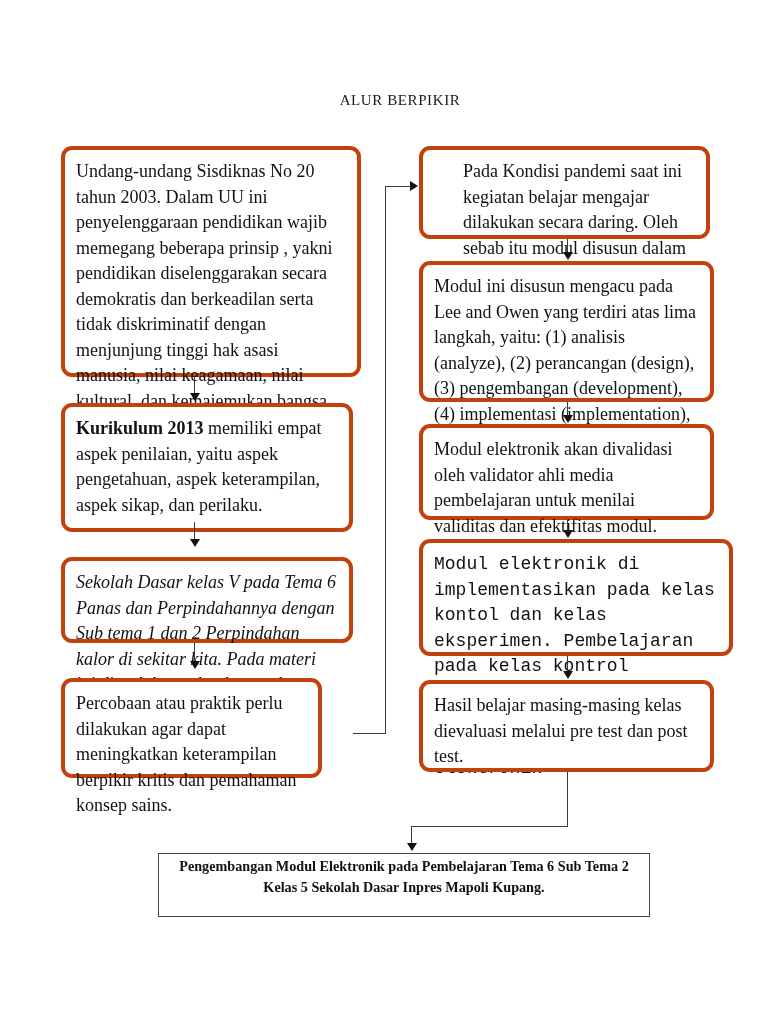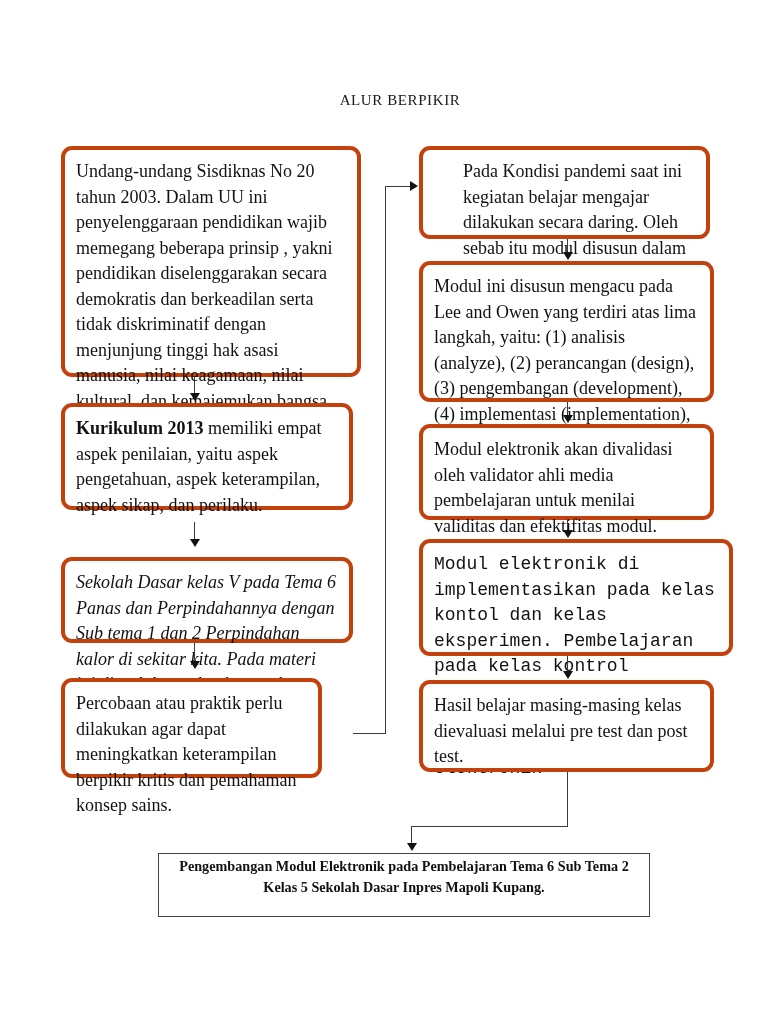--- a/index.html
+++ b/index.html
@@ -74,21 +74,21 @@
 <body>
 
 <div id="page">
 
   <div id="title">ALUR BERPIKIR</div>
 
   <div class="box rounded" style="left:61px; top:146px; width:300px; height:231px;">
     <span>Undang-undang Sisdiknas No 20 tahun 2003. Dalam UU ini penyelenggaraan pendidikan wajib memegang beberapa prinsip , yakni pendidikan diselenggarakan secara demokratis dan berkeadilan serta tidak diskriminatif dengan menjunjung tinggi hak asasi manusia, nilai keagamaan, nilai kultural, dan kemajemukan bangsa dengan satu kesatuan yang sistemik dengan sistem terbuka dan multimakna.</span>
   </div>
 
-  <div class="box rounded" style="left:61px; top:403px; width:292px; height:107px;">
+  <div class="box rounded" style="left:61px; top:403px; width:292px; height:129px;">
     <span class="b-strong">Kurikulum 2013</span><span> memiliki empat aspek penilaian, yaitu aspek pengetahuan, aspek keterampilan, aspek sikap, dan perilaku.</span>
   </div>
 
   <div class="box rounded" style="left:61px; top:557px; width:292px; height:86px;font-style:italic;">
     <span>Sekolah Dasar kelas V pada Tema 6 Panas dan Perpindahannya dengan Sub tema 1 dan  2 Perpindahan kalor di sekitar kita. Pada materi ini diperlukan sebuah percobaan oleh siswa.</span>
   </div>
 
   <div class="box rounded" style="left:61px; top:678px; width:261px; height:100px;">
     <span>Percobaan atau praktik perlu dilakukan agar dapat meningkatkan keterampilan berpikir kritis dan pemahaman konsep sains.</span>
   </div>

